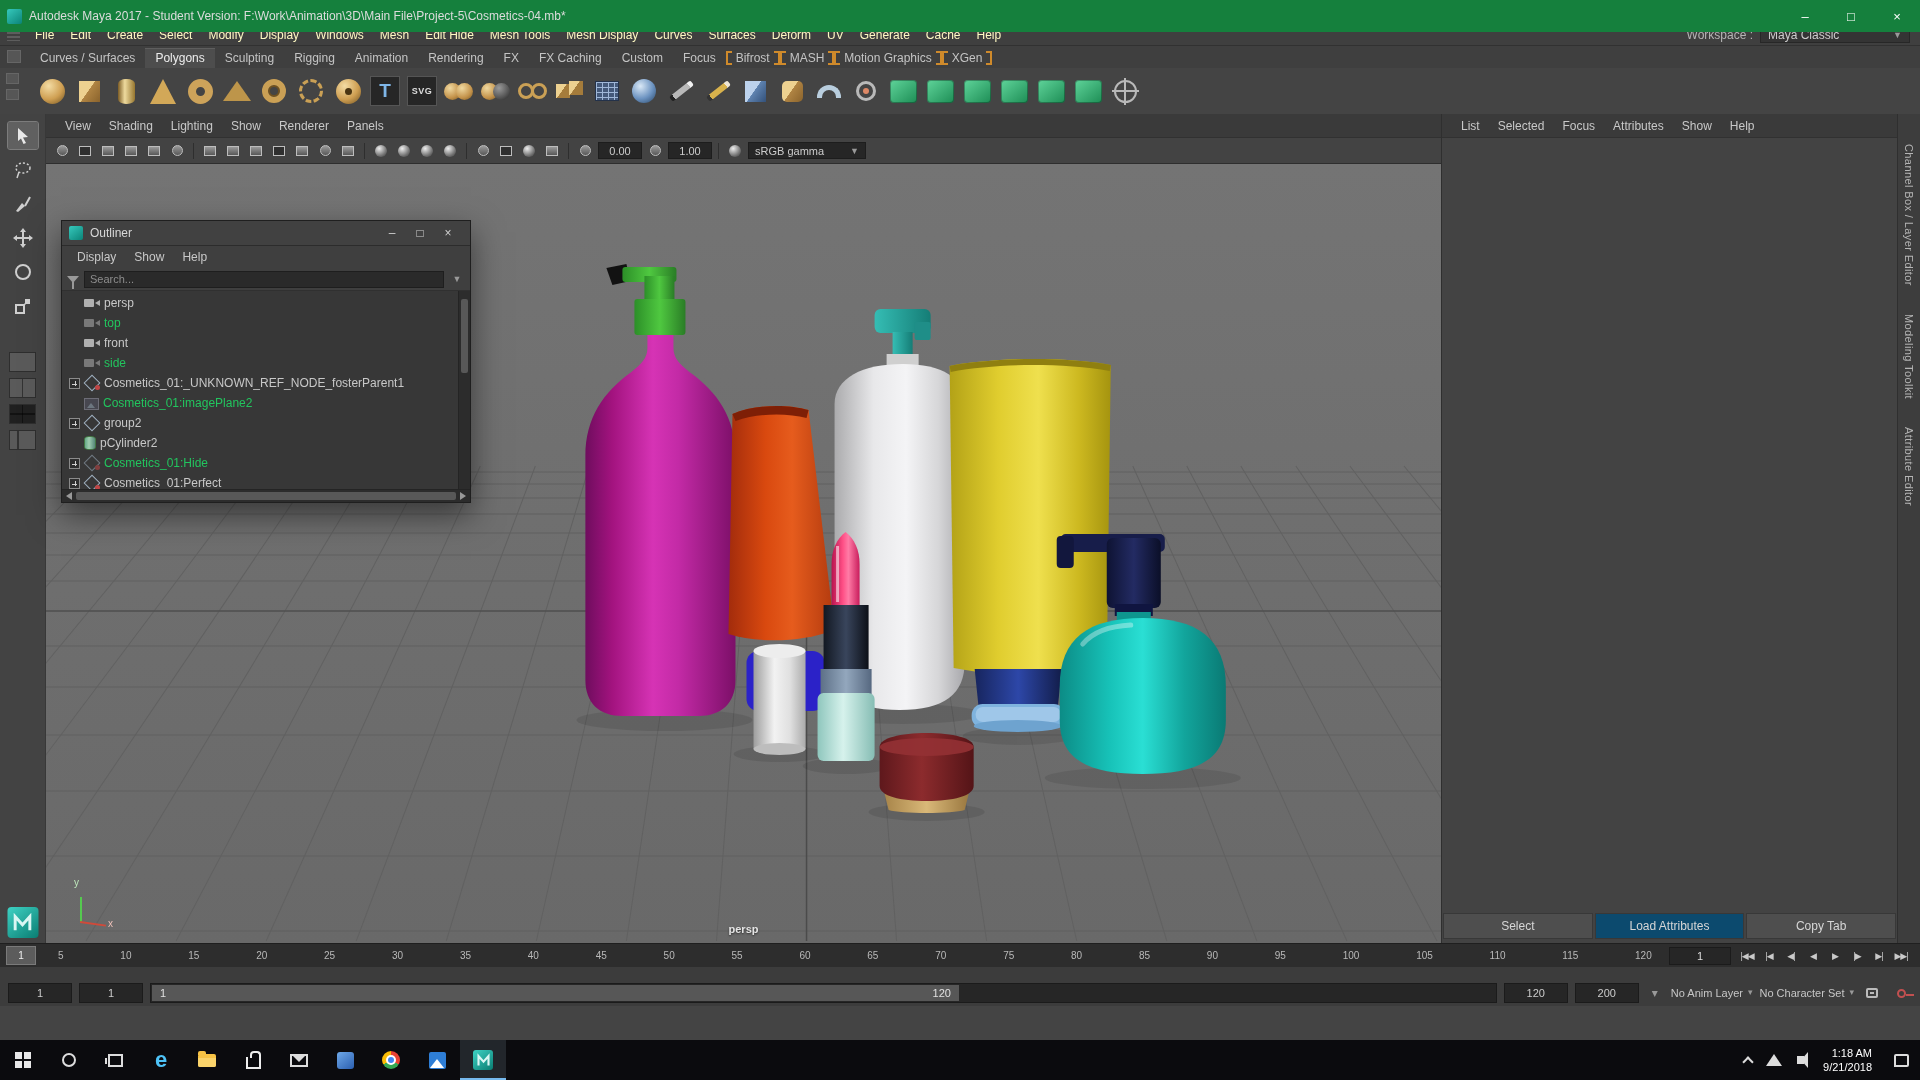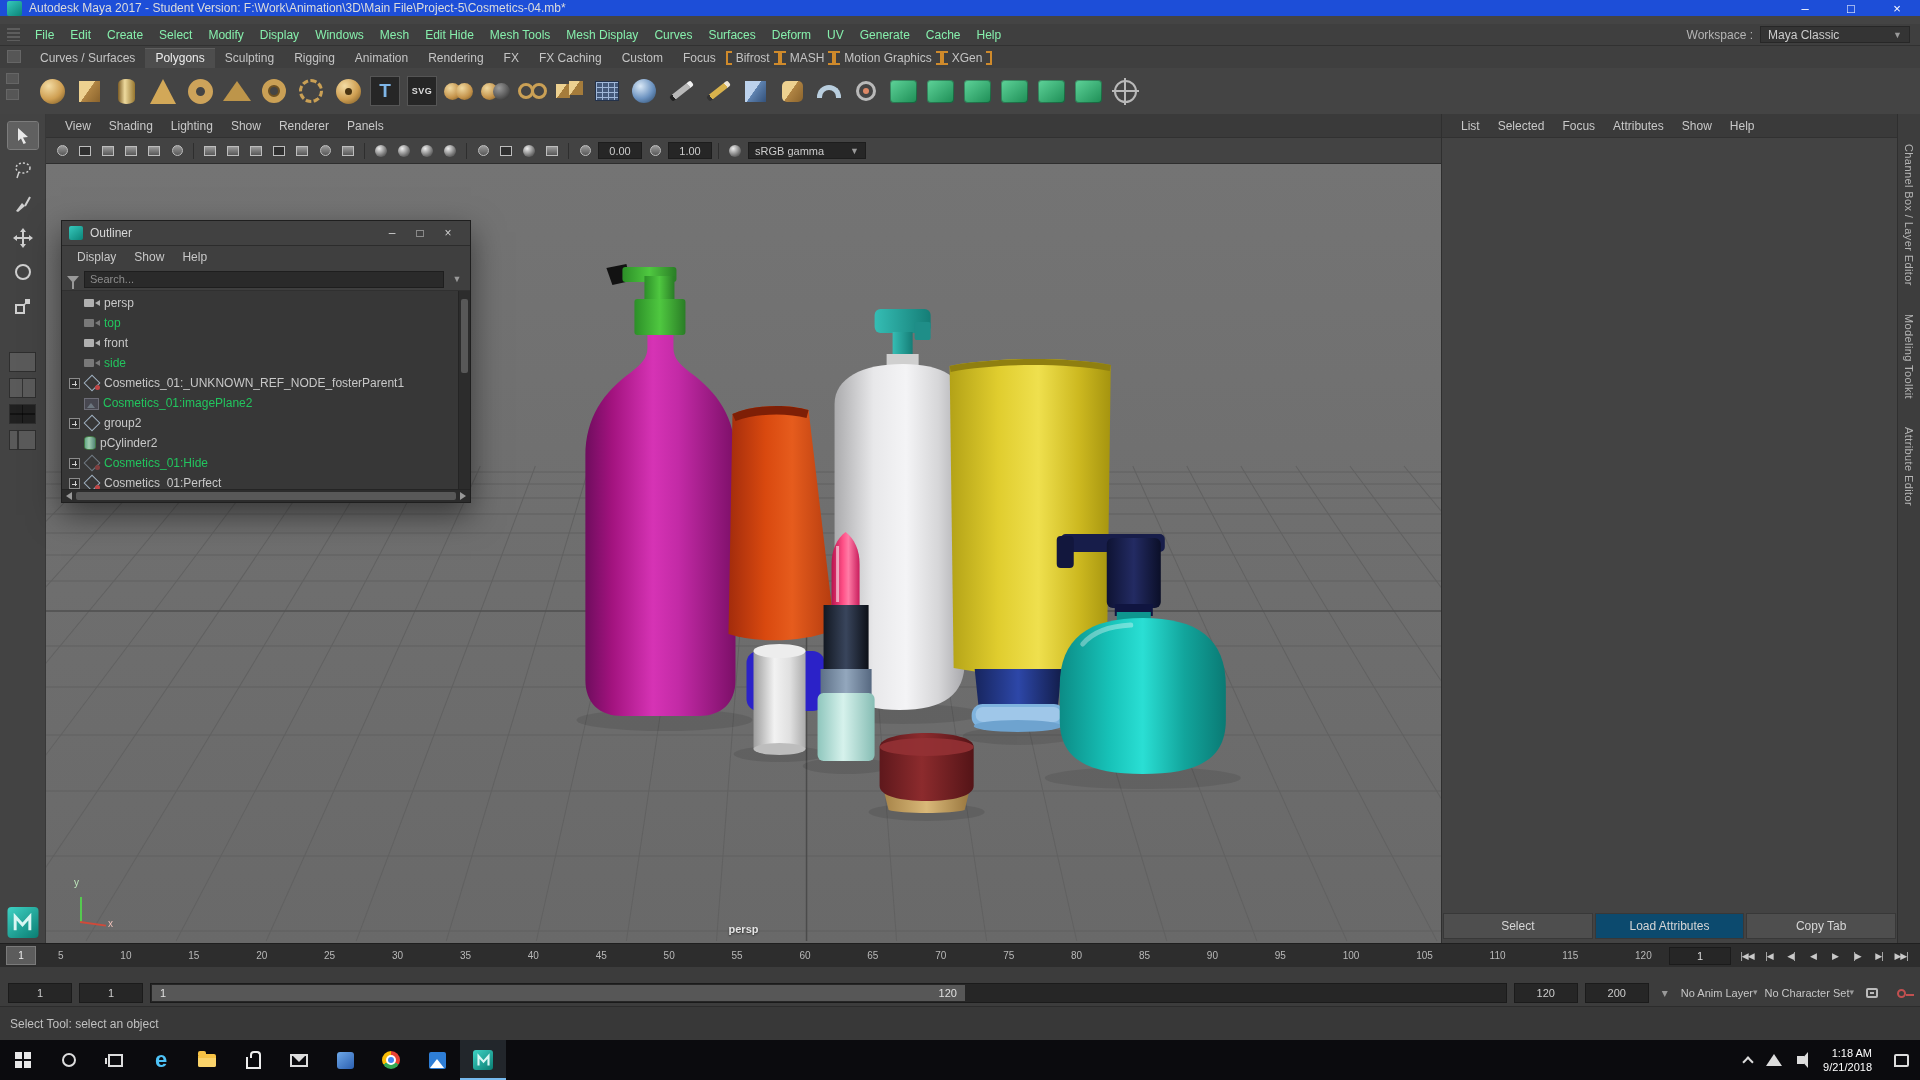--- a/index.html
+++ b/index.html
@@ -1,31 +1,31 @@
 <!DOCTYPE html>
 <html><head>
 <meta charset="utf-8">
 <style>
 *{box-sizing:border-box;margin:0;padding:0}
 html,body{width:1920px;height:1080px;overflow:hidden}
 body{font-family:"Liberation Sans",sans-serif;background:#3c3c3c;color:#ccc;font-size:12px}
 .app{position:relative;width:1920px;height:1080px;background:#444;overflow:hidden}
 
 
-.titlebar{position:absolute;top:0;left:0;right:0;height:16px;background:#1d4ed8;display:flex;align-items:center;color:#dcdcdc;z-index:80}
+.titlebar{position:absolute;top:0;left:0;right:0;height:32px;background:#15803d;display:flex;align-items:center;color:#dcdcdc;z-index:80}
 .tb-logo{width:15px;height:15px;margin:0 7px;border-radius:2px;background:linear-gradient(140deg,#36c8bc,#0b8478);flex:none;display:flex;align-items:center;justify-content:center}
 .tb-title{flex:1;font-size:12px;white-space:nowrap;overflow:hidden}
 .capbtns{display:flex;height:100%}
 .capbtn{width:46px;display:flex;align-items:center;justify-content:center;font-size:13px;color:#fff}
 
 
 .menubar{position:absolute;top:24px;left:0;right:0;height:22px;background:#3f3f3f;display:flex;align-items:center;border-bottom:1px solid #313131;z-index:70}
 .mb-handle{width:13px;height:13px;margin:0 7px;background:repeating-linear-gradient(#5d5d5d 0 2px,#3f3f3f 2px 4px);flex:none}
 .menus{display:flex}
-.mi{padding:0 8px;color:#86efac;white-space:nowrap}
+.mi{padding:0 8px;color:#fef9c3;white-space:nowrap}
 .workspace{margin-left:auto;display:flex;align-items:center;gap:7px;padding-right:10px}
 .ws-label{color:#b5b5b5}
 .ws-select{background:#343434;border:1px solid #272727;height:17px;display:flex;align-items:center;padding:0 7px;gap:16px;color:#ccc;min-width:150px;justify-content:space-between}
 .caret{font-size:9px;color:#999}
 
 
 .shelftabs{position:absolute;top:46px;left:0;right:0;height:22px;background:#3f3f3f;display:flex;align-items:flex-end;padding-left:30px;z-index:60}
 .st-side{position:absolute;left:7px;top:4px;width:14px;height:13px;background:#565656;border:1px solid #666}
 .tabs{display:flex;align-items:flex-end}
 .tab{padding:3px 10px;color:#c4c4c4;position:relative;white-space:nowrap}
@@ -170,21 +170,21 @@
 .playbtns{display:flex;align-items:center;padding-right:8px}
 .pb{width:22px;height:20px;display:flex;align-items:center;justify-content:center;color:#c9c9c9;font-size:9px;letter-spacing:-1px}
 .bandgap{position:absolute;top:967px;height:13px;left:0;right:0;background:#3c3c3c;z-index:40}
 
 
 .rangerow{position:absolute;top:980px;left:0;right:0;height:26px;display:flex;align-items:center;gap:7px;padding:0 8px;background:#3c3c3c;z-index:40}
 .rfield{width:64px;height:20px;background:#262626;border:1px solid #1b1b1b;color:#ccc;font-size:11px;display:flex;align-items:center;justify-content:center;flex:none}
 .rtrack{flex:1;height:20px;background:#262626;border:1px solid #1b1b1b;position:relative;min-width:0}
 .rbar{position:absolute;left:1px;top:1px;bottom:1px;width:60%;background:#575757;display:flex;align-items:center;justify-content:space-between;padding:0 8px;color:#e0e0e0;font-size:11px}
 .rsmall{width:18px;height:20px;display:flex;align-items:center;justify-content:center;color:#999;flex:none}
-.rlabel{color:#c6c6c6;font-size:11px;display:flex;align-items:flex-start;flex:none;white-space:nowrap}
+.rlabel{color:#c6c6c6;font-size:11px;display:flex;align-items:flex-start;gap:5px;flex:none;white-space:nowrap}
 .ricon{width:22px;height:20px;display:flex;align-items:center;justify-content:center;flex:none;position:relative}
 .keyic{width:9px;height:9px;border:2px solid #c25050;border-radius:50%;position:relative}
 .keyic::after{content:"";position:absolute;left:7px;top:3px;width:8px;height:2px;background:#c25050}
 .prefic{width:12px;height:10px;border:2px solid #bbb;border-radius:2px;position:relative}
 .prefic::after{content:"";position:absolute;left:2px;top:2px;right:2px;height:2px;background:#bbb}
 
 
 .helpline{position:absolute;top:1006px;left:0;right:0;height:34px;background:#383838;border-top:1px solid #2c2c2c;display:flex;align-items:center;padding-left:10px;color:#c0c0c0;z-index:40}
 
 
@@ -898,23 +898,20 @@
       <span class="caret">▾</span>
     </div>
     <div class="ricon">
         <span class="prefic"></span>
       </div>
     <div class="ricon">
         <span class="keyic"></span>
       </div>
   </div>
 
-  <div class="helpline">
-    <span>Select Tool: select an object</span>
-  </div>
 
   <div class="taskbar">
     <div class="tbicon">
         <span class="win">
           <b></b>
           <b></b>
           <b></b>
           <b></b>
         </span>
       </div>

